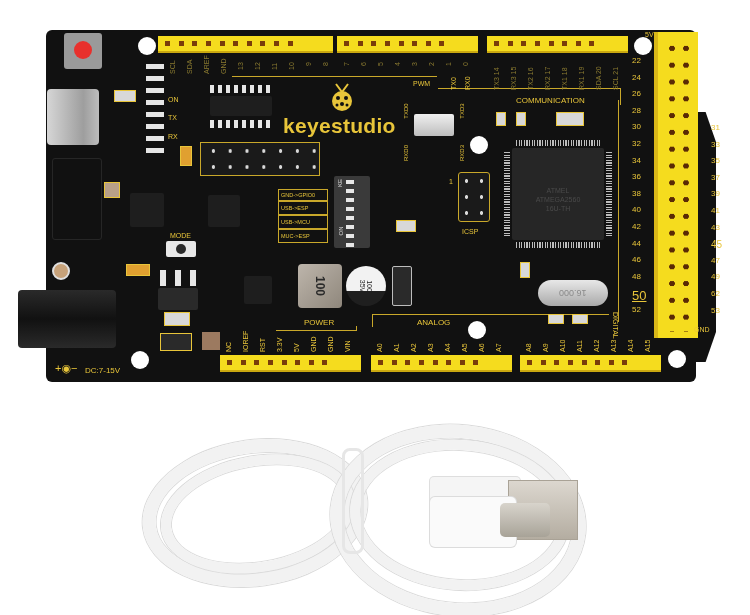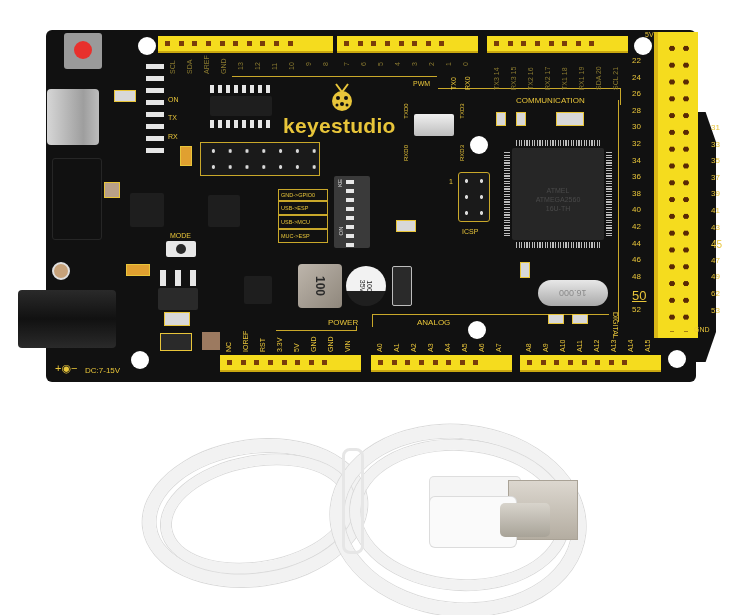--- a/index.html
+++ b/index.html
@@ -136,21 +136,21 @@
 
 <div class="abs" style="left:346px;top:266px;width:40px;height:40px;border-radius:50%;background:linear-gradient(180deg,#f2f2f2 62%,#1f1f1f 62%);display:flex;align-items:center;justify-content:center;">
   <span style="transform:rotate(90deg);font-size:7px;color:#222;line-height:7px;display:inline-block;text-align:center;">
     <span>100</span><br>
     <span>35V</span>
   </span>
 </div>
 
 <div class="chip" style="left:392px;top:266px;width:18px;height:38px;background:#2a2a2a;border:1px solid #bdbdbd;"></div>
 
-<div class="abs silk" style="left:328px;top:318px;font-size:8px;">POWER</div>
+<div class="abs silk" style="left:304px;top:318px;font-size:8px;">POWER</div>
 <div class="abs silk" style="left:377px;top:318px;font-size:8px;margin-left:40px;">ANALOG</div>
 <div class="outline" style="left:276px;top:326px;width:80px;height:4px;border-width:0 1px 1px 0;"></div>
 <div class="outline" style="left:372px;top:314px;width:236px;height:12px;border-width:1px 0 0 1px;"></div>
 
 <div class="header" style="left:158px;top:36px;width:172px;height:15px;padding-left:3px;">
   <span class="pin"></span>
     <span class="pin"></span>
     <span class="pin"></span>
     <span class="pin"></span>
     <span class="pin"></span>

